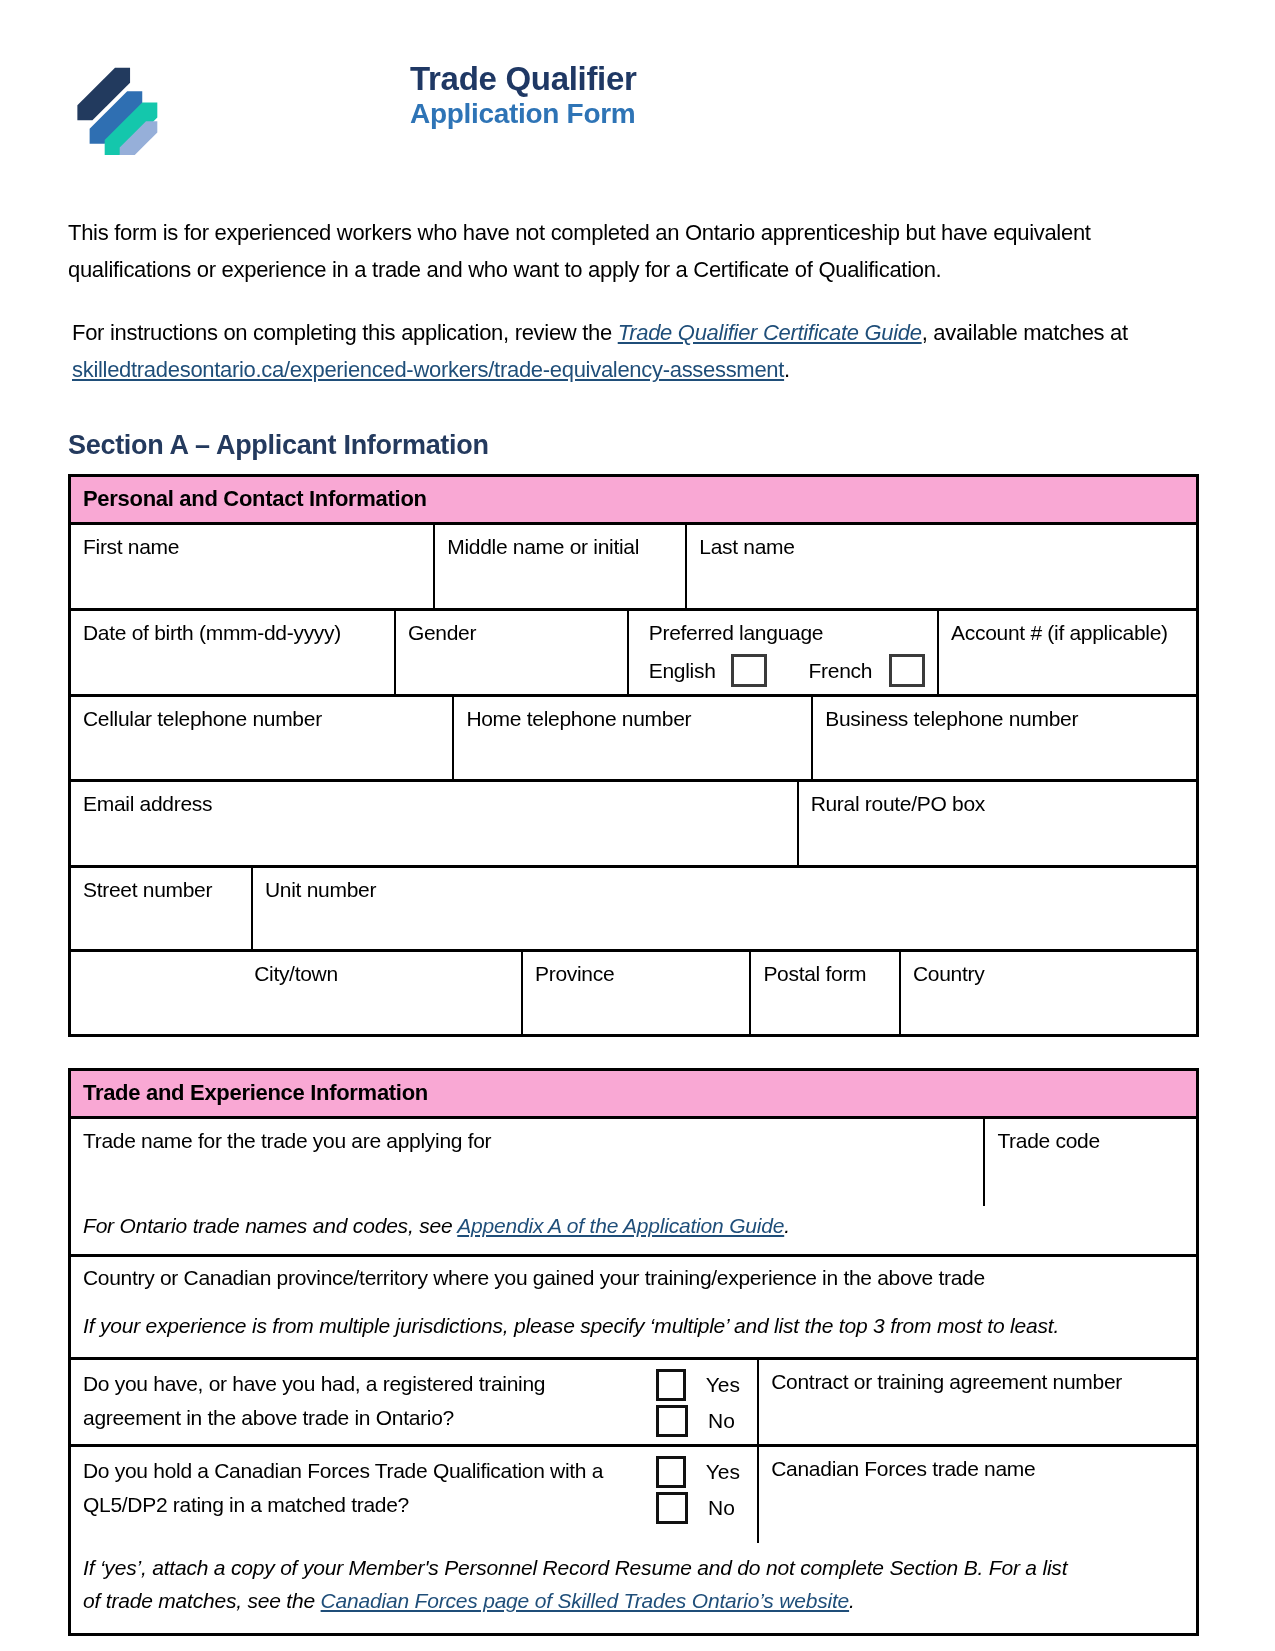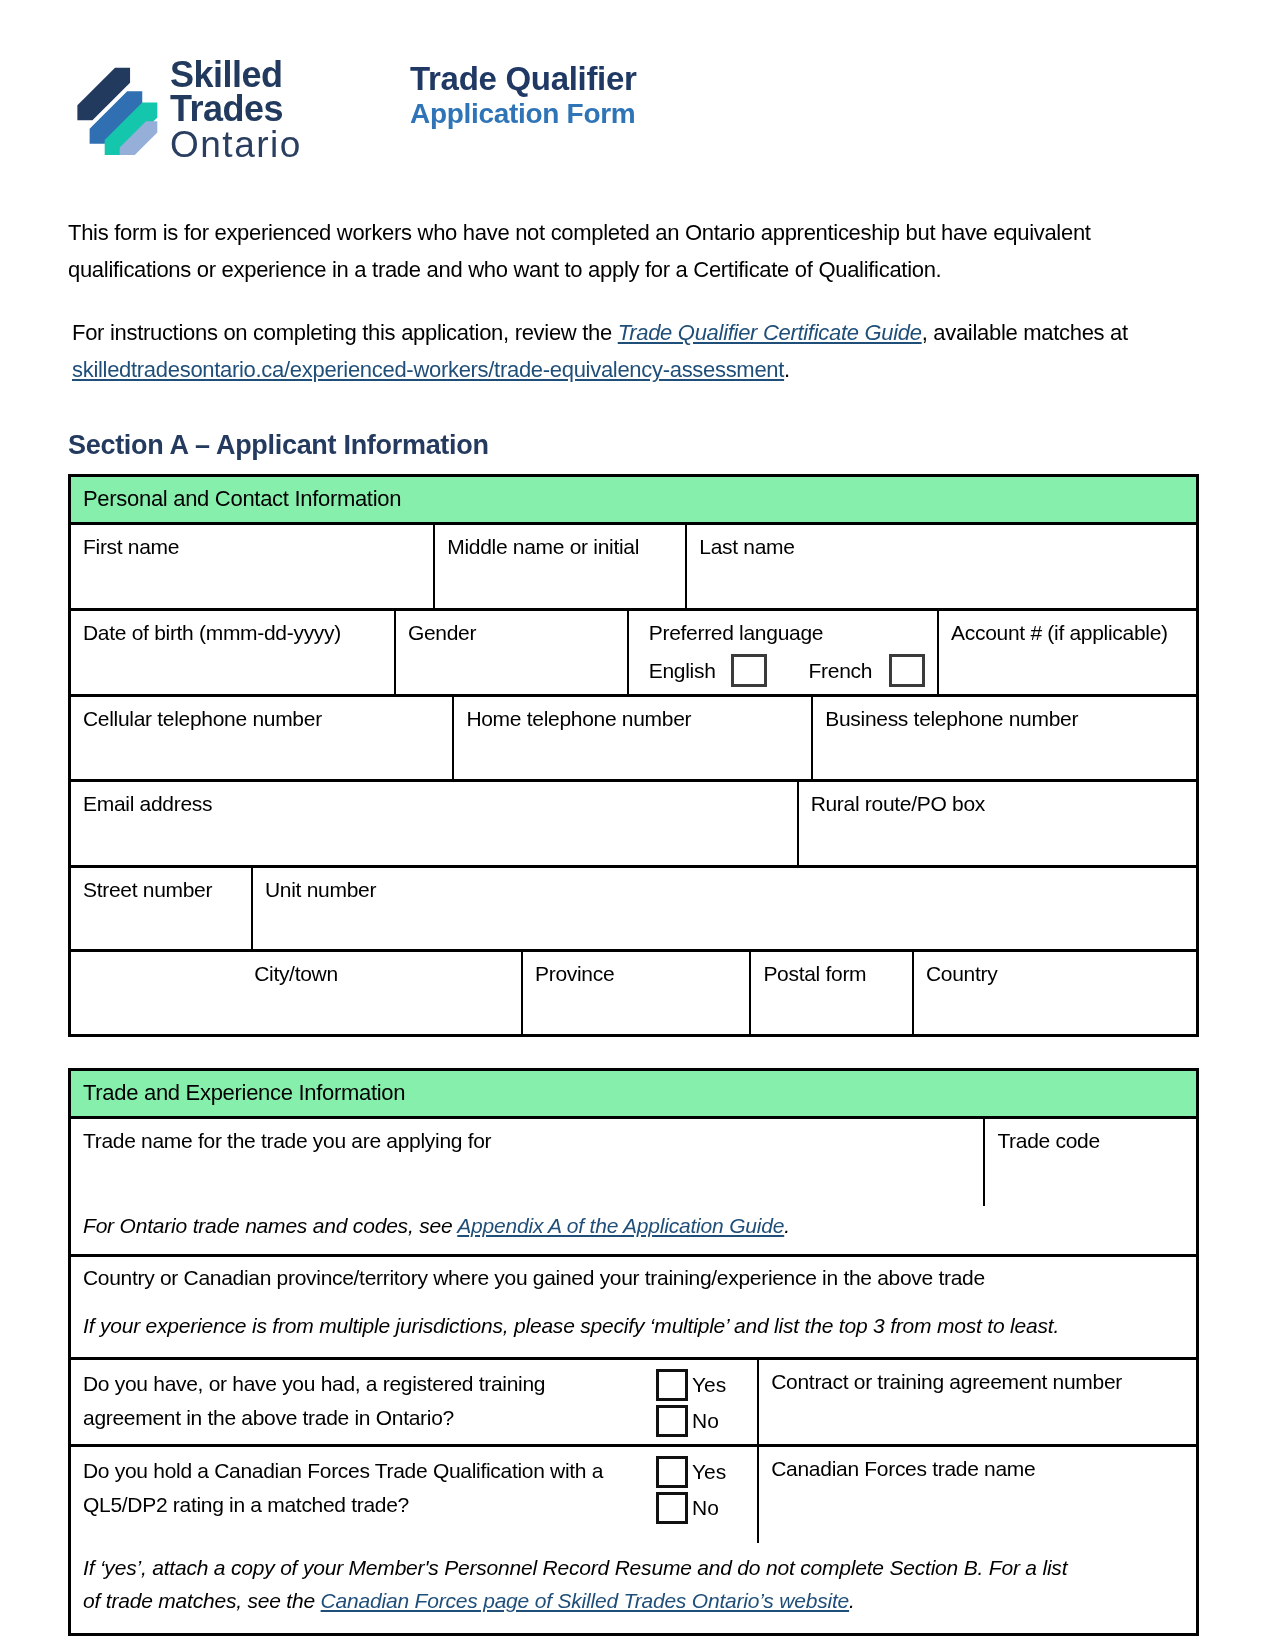--- a/index.html
+++ b/index.html
@@ -26,22 +26,22 @@
   .intro2 { margin-top:26px; margin-left:4px; font-size:22px; line-height:37px; letter-spacing:-0.3px; max-width:1100px; }
   a.lnk { color:#1F4E79; text-decoration:underline; cursor:pointer; }
   a.lnk.it { font-style:italic; }
 
   
   .section-heading { margin-top:42px; font-size:27px; font-weight:bold; color:#243A5E; letter-spacing:-0.3px; }
 
   
   .form-table { width:1131px; border:3px solid #000; margin-top:13px; }
   .t-header {
-    background:#86efac; border-bottom:3px solid #000;
-    font-size:22px; font-weight:normal; padding:9px 12px 10px; letter-spacing:-0.3px;
+    background:#f9a8d4; border-bottom:3px solid #000;
+    font-size:22px; font-weight:bold; padding:9px 12px 10px; letter-spacing:-0.3px;
   }
   .row { display:flex; }
   .row.bb, .row-wrap.bb { border-bottom:3px solid #000; }
   .cell { padding:7px 12px; font-size:21px; letter-spacing:-0.3px; line-height:29px; }
   .cell + .cell { border-left:2px solid #000; }
   .r-name  .cell { min-height:83px; }
   .r-dob   .cell { min-height:82px; }
   .r-phone .cell { min-height:82px; }
   .r-email .cell { min-height:83px; }
   .r-street .cell{ min-height:81px; }
@@ -60,45 +60,40 @@
   .flexpart { display:flex; }
   .trade-flex { min-height:87px; }
   .trade-flex .cell { min-height:87px; }
   .note { font-style:italic; font-size:21px; letter-spacing:-0.2px; padding:4px 12px 12px; line-height:32px; }
   .country-cell { padding:9px 12px 10px; font-size:21px; letter-spacing:-0.3px; min-height:100px; }
   .country-note { font-style:italic; font-size:21px; letter-spacing:-0.2px; margin-top:24px; }
 
   .q-left { display:flex; flex:0 0 61.0%; padding:7px 0 7px 12px; }
   .q-text { flex:1 1 auto; font-size:21px; line-height:34px; letter-spacing:-0.3px; max-width:565px; }
   .yn-stack { width:92px; flex:0 0 auto; padding-top:2px; margin-right:8px; display:flex; flex-direction:column; gap:4px; }
-  .yn-item { display:flex; align-items:flex-start; gap:4px;padding-left:8px; }
+  .yn-item { display:flex; align-items:flex-start; gap:20px;padding-left:8px; }
   .yn-item .lbl { font-size:21px; line-height:32px; }
   .q-right { flex:1 1 auto; border-left:2px solid #000; padding:7px 12px; font-size:21px; letter-spacing:-0.3px; line-height:29px; }
   .q1-row { min-height:86px; }
   .q2-flex { min-height:96px; }
   .final-note { font-style:italic; font-size:21px; letter-spacing:-0.2px; padding:8px 12px 16px; line-height:33px; max-width:1010px; }
 </style>
 </head>
 <body>
 
 <div class="page">
 
   <div class="header">
     <div class="logo-wrap">
       <svg class="logo-icon" viewBox="0 0 100 106" xmlns="http://www.w3.org/2000/svg">
         <polygon points="10,64 10,48 50,8 66,8 66,24 26,64" fill="#223A5E"></polygon>
         <polygon points="23,89 23,73 63,33 79,33 79,49 39,89" fill="#2F6FB2"></polygon>
         <polygon points="39,101 39,85 79,45 95,45 95,61 55,101" fill="#14C7AC"></polygon>
         <polygon points="55,101 55,93 83,65 95,65 95,77 71,101" fill="#96AFD9"></polygon>
       </svg>
-      <div class="brand">
-        <div class="b1">Skilled</div>
-        <div class="b2">Trades</div>
-        <div class="b3">Ontario</div>
-      </div>
     </div>
     <div class="titleblock">
       <div class="doc-title">Trade Qualifier</div>
       <div class="doc-subtitle">Application Form</div>
     </div>
   </div>
 
   <p class="intro1">This form is for experienced workers who have not completed an Ontario apprenticeship but have equivalent qualifications or experience in a trade and who want to apply for a Certificate of Qualification.</p>
   <p class="intro2"><span>For instructions on completing this application, review the </span><a class="lnk it">Trade Qualifier Certificate Guide</a><span>, available matches at </span><a class="lnk">skilledtradesontario.ca/experienced-workers/trade-equivalency-assessment</a><span>.</span></p>
 
@@ -144,21 +139,21 @@
 
     <div class="row r-street bb">
       <div class="cell" style="flex:0 0 16.0%;"><span>Street number</span></div>
       <div class="cell" style="flex:1 1 auto;"><span>Unit number</span></div>
     </div>
 
     <div class="row r-city">
       <div class="cell" style="flex:0 0 40.0%;text-align:center;"><span>City/town</span></div>
       <div class="cell" style="flex:0 0 20.3%;"><span>Province</span></div>
       <div class="cell" style="flex:0 0 13.3%;"><span>Postal form</span></div>
-      <div class="cell" style="flex:1 1 auto;margin-left:13px;"><span>Country</span></div>
+      <div class="cell" style="flex:1 1 auto;"><span>Country</span></div>
     </div>
   </div>
 
   <div class="form-table t2">
     <div class="t-header">Trade and Experience Information</div>
 
     <div class="row-wrap bb">
       <div class="flexpart trade-flex">
         <div class="cell" style="flex:0 0 81.1%;"><span>Trade name for the trade you are applying for</span></div>
         <div class="cell" style="flex:1 1 auto;"><span>Trade code</span></div>

